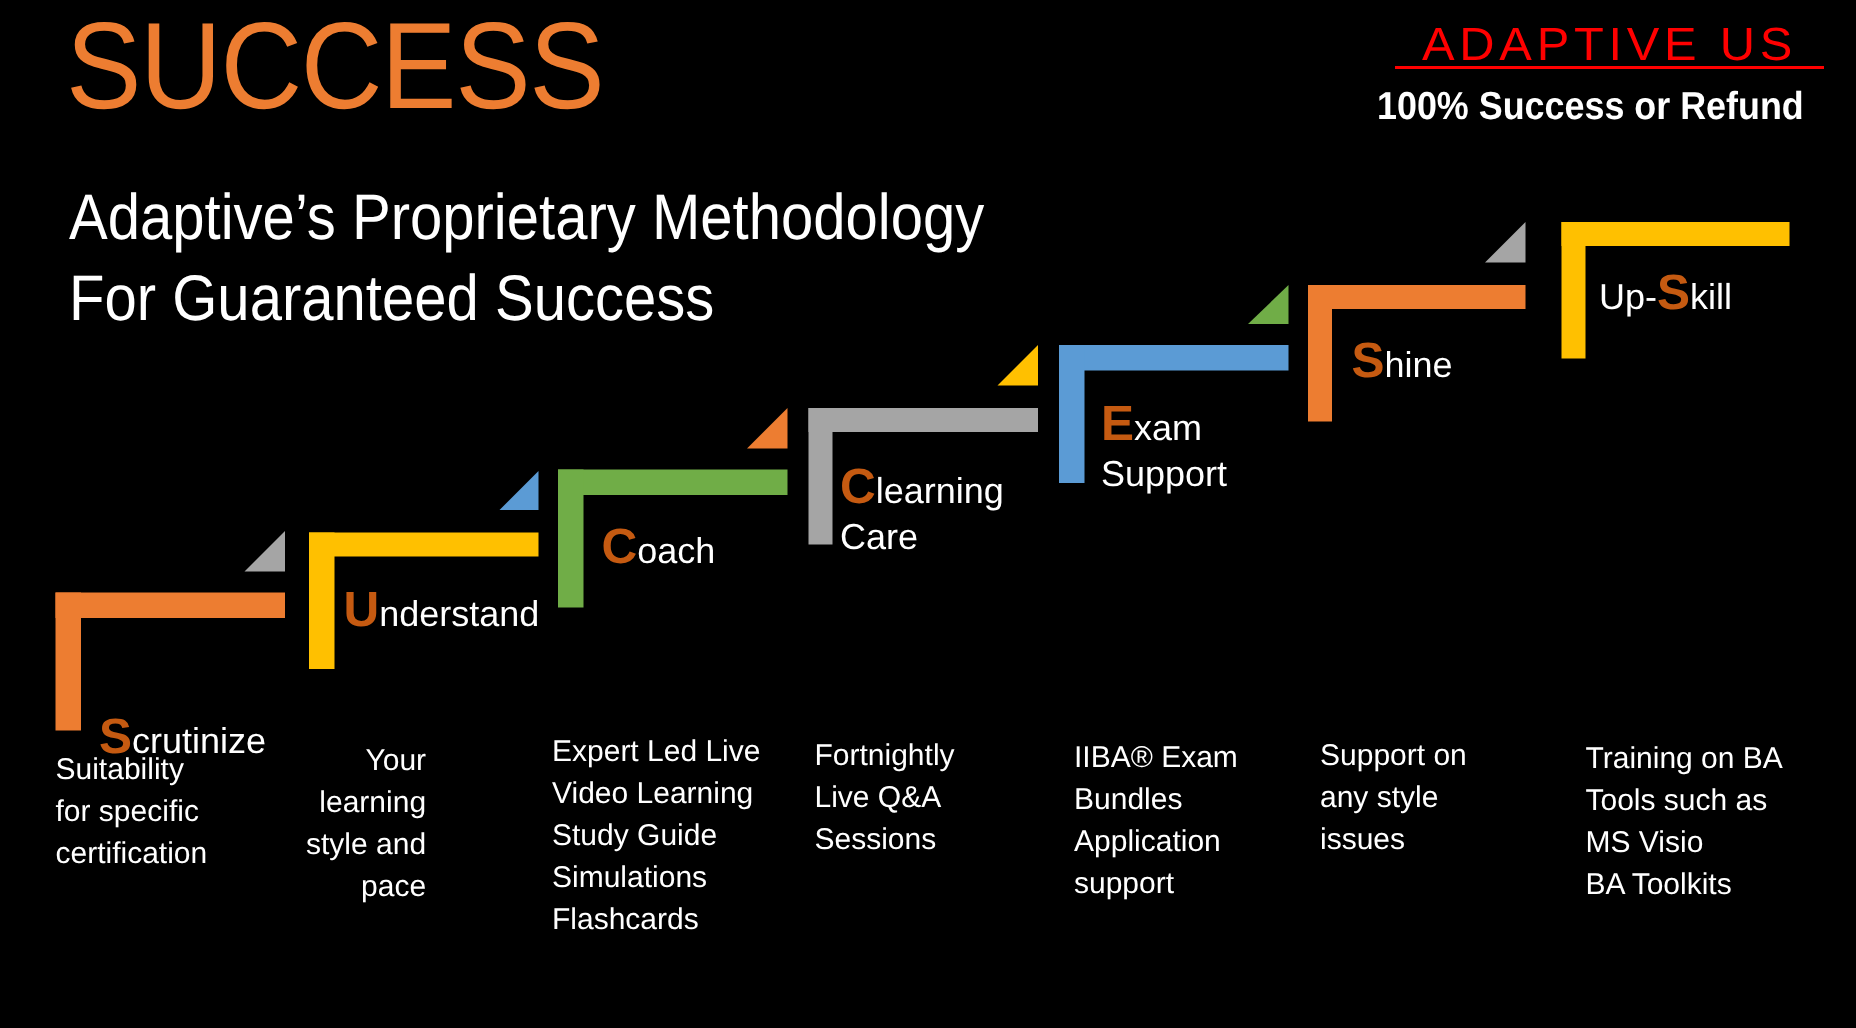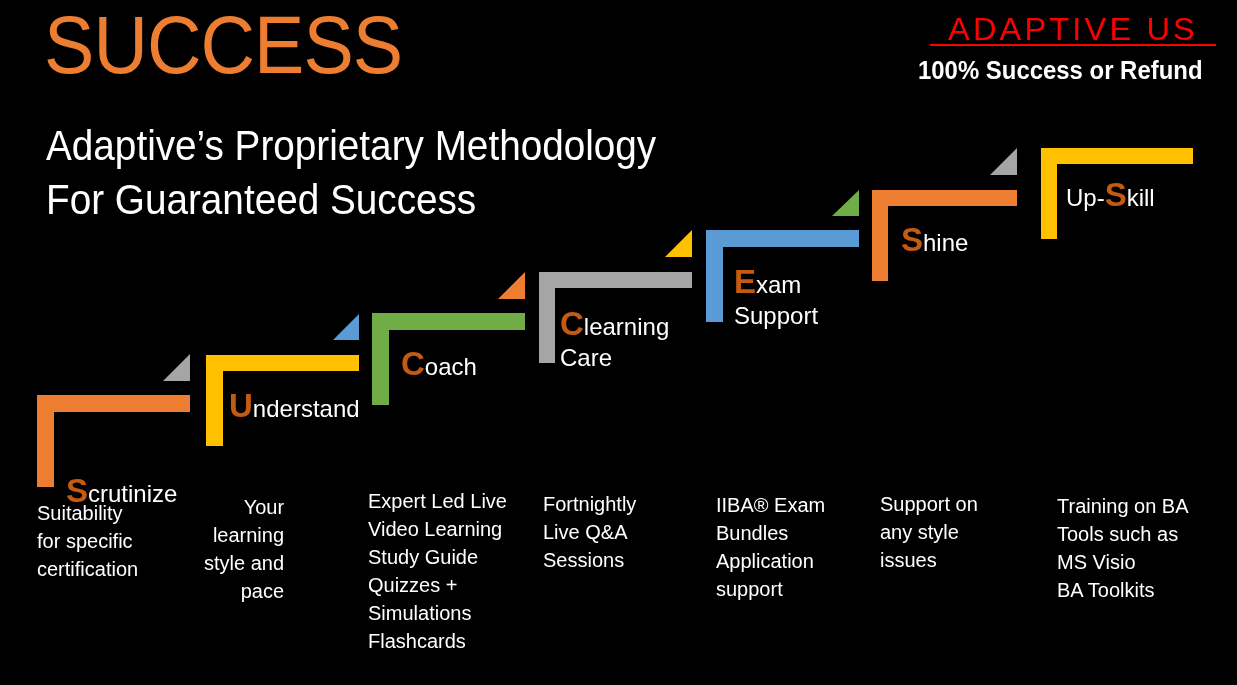--- a/index.html
+++ b/index.html
@@ -123,21 +123,20 @@
 <div class="desc" style="left:204px;top:493px;text-align:right;">
   <div>Your</div>
   <div>learning</div>
   <div>style and</div>
   <div>pace</div>
 </div>
 <div class="desc" style="left:368px;top:487px;">
   <div>Expert Led Live</div>
   <div>Video Learning</div>
   <div>Study Guide</div>
-  <div>Quizzes +</div>
   <div>Simulations</div>
   <div>Flashcards</div>
 </div>
 <div class="desc" style="left:543px;top:490px;">
   <div>Fortnightly</div>
   <div>Live Q&amp;A</div>
   <div>Sessions</div>
 </div>
 <div class="desc" style="left:716px;top:491px;">
   <div>IIBA® Exam</div>

